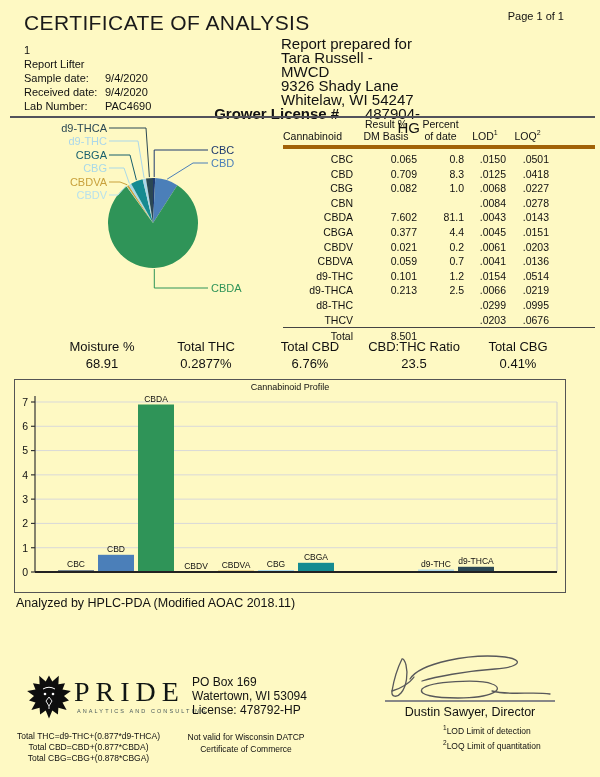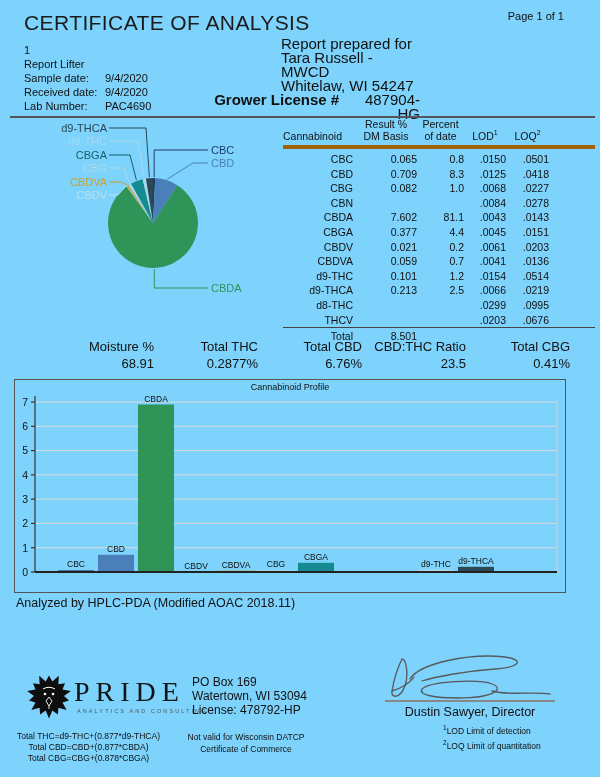--- a/index.html
+++ b/index.html
@@ -1,17 +1,17 @@
 <!DOCTYPE html>
 <html><head>
 <meta charset="utf-8">
 <style>
   * { margin:0; padding:0; box-sizing:border-box; }
   body { background:#fff; font-family:"Liberation Sans", sans-serif; color:#111; }
-  .page { position:relative; width:600px; height:777px; background:#7dd3fc; overflow:hidden; }
+  .page { position:relative; width:600px; height:777px; background:#fef9c3; overflow:hidden; }
 
   .title { position:absolute; left:24px; top:11px; font-size:21px; letter-spacing:0.4px; color:#1a1a1a; }
   .pagenum { position:absolute; right:36px; top:10px; font-size:11px; }
 
   .sample-block { position:absolute; left:24px; top:43px; font-size:11px; line-height:14px; }
   .srow { display:flex; }
   .srow .k { width:81px; }
 
   .recipient { position:absolute; left:160px; top:37px; width:260px; font-size:15px; line-height:14px; }
   .r-line { padding-left:121px; }
@@ -31,21 +31,21 @@
                padding:0 0 3px 0; border-bottom:4px solid #a16207; }
   .ctable th.h-name { text-align:left; }
   .ctable th.h-result, .ctable th.h-pct, .ctable th.h-lod, .ctable th.h-loq { text-align:center; }
   .ctable sup { font-size:7px; }
   .ctable td { font-size:10.5px; line-height:14.6px; height:14.6px; padding:0; text-align:right; }
   .ctable td.c-name { padding-right:2px; }
   .ctable tbody tr:first-child td { padding-top:3px; }
   .ctable tfoot td { border-top:1px solid #444; height:16px; }
 
   .summary { position:absolute; left:50px; top:338px; width:520px; display:flex; }
-  .summary-item { width:104px; text-align:right; font-size:13px; line-height:17px; }
+  .summary-item { width:104px; text-align:center; font-size:13px; line-height:17px; }
 
   .chart-box { position:absolute; left:14px; top:379px; width:552px; height:214px; border:1px solid #555; }
   .chart-title { position:absolute; left:0; right:0; top:2px; text-align:center; font-size:9px; }
   .chart-box svg { position:absolute; left:0; top:0; }
 
   .analysis-note { position:absolute; left:16px; top:596px; font-size:12.5px; }
 
   .lion { position:absolute; left:26px; top:673px; }
   .wordmark { position:absolute; left:74px; top:676px; font-family:"Liberation Serif", serif;
               font-size:28px; letter-spacing:6px; color:#101614; }
@@ -84,20 +84,21 @@
     </div>
     <div class="srow">
       <span class="k">Lab Number:</span>
       <span class="v">PAC4690</span>
     </div>
   </div>
 
   <div class="recipient">
     <div class="r-line">Report prepared for</div>
     <div class="r-line">Tara Russell - MWCD</div>
+    <div class="r-line">9326 Shady Lane</div>
     <div class="r-line">Whitelaw, WI 54247</div>
     <div class="r-lic">
       <span class="lic-label">Grower License #</span>
       <span class="lic-value">487904-HG</span>
     </div>
   </div>
 
   <div class="divider"></div>
 
   <div class="pie-wrap">

